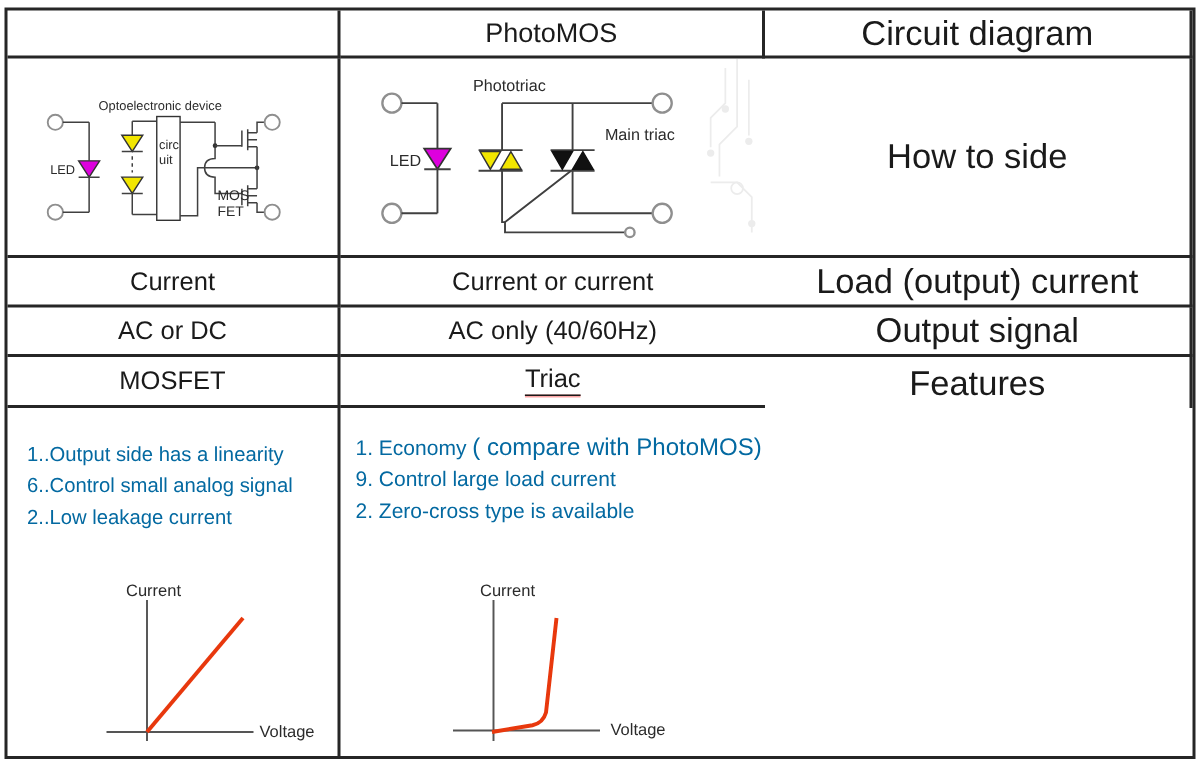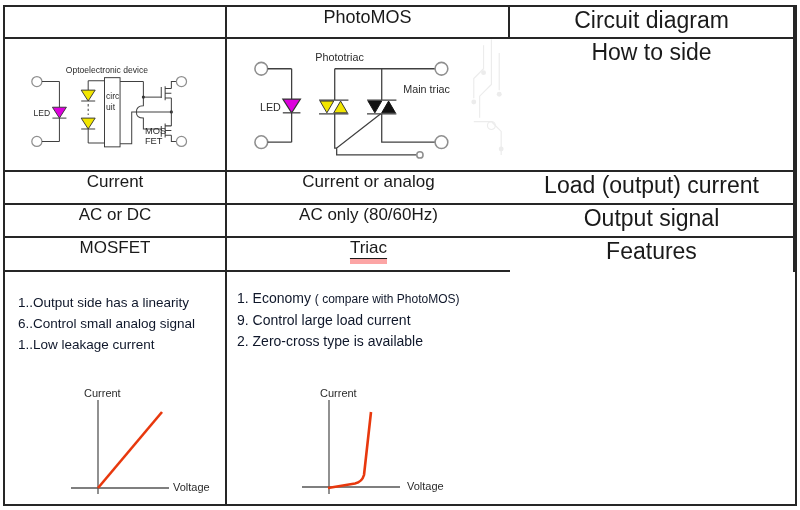--- a/index.html
+++ b/index.html
@@ -2,36 +2,36 @@
 <html><head>
 <meta charset="utf-8">
 <style>
   html,body{margin:0;padding:0;background:#ffffff;}
   body{width:800px;height:510px;position:relative;font-family:"Liberation Sans",sans-serif;color:#1a1a1a;}
   .table{position:absolute;left:3px;top:5px;width:794px;height:501px;
          border:2px solid #262626;box-sizing:border-box;
          display:grid;grid-template-columns:222px 283px 1fr;
          grid-template-rows:32px 133px 33px 33px 34px 1fr;background:#fff;}
   .cell{border-right:2px solid #262626;border-bottom:2px solid #262626;
-        box-sizing:border-box;display:flex;align-items:flex-start;justify-content:center;
+        box-sizing:border-box;display:flex;align-items:center;justify-content:center;
         position:relative;overflow:hidden;}
   .cell.last-col{border-right:none;}
   .cell.last-row{border-bottom:none;}
   .hdr{font-size:18px;}
   .rowlabel{font-size:23px;}
   .val{font-size:17px;}
-  .triac-underline{border-bottom:6px solid #fca5a5;
+  .triac-underline{border-bottom:2px solid #fca5a5;
         text-decoration-line:underline;text-decoration-style:wavy;
         text-decoration-color:#e03c31;text-decoration-thickness:1px;
         text-underline-offset:5px;padding-bottom:0px;text-decoration:underline;}
   .feat-cell{align-items:flex-start;justify-content:flex-start;}
-  .feat-list{position:absolute;font-size:13.5px;line-height:21px;color:#0f172a;white-space:nowrap;}
+  .feat-list{position:absolute;font-size:13.5px;line-height:21px;color:#0369a1;white-space:nowrap;}
   .feat-list.pm{left:13px;top:20px;}
   .feat-list.ssr{left:10px;top:16px;font-size:14px;}
-  .feat-small{font-size:12px;}
+  .feat-small{font-size:16px;}
   .graph{position:absolute;}
   .graph.pm{left:56px;top:106px;}
   .graph.ssr{left:50px;top:106px;}
   svg text{font-family:"Liberation Sans",sans-serif;}
   .clabel{font-size:11px;fill:#2b2b2b;}
   .wire{stroke:#404040;stroke-width:1.3;fill:none;}
   .term{fill:#ffffff;stroke:#8f8f8f;stroke-width:1.6;}
   .axis{stroke:#555555;stroke-width:1.3;fill:none;}
   .redline{stroke:#e8380d;stroke-width:2.6;fill:none;stroke-linejoin:round;}
   .wm{stroke:#ececec;stroke-width:1.2;fill:none;}
@@ -130,52 +130,52 @@
     </svg>
   </div>
 
   <div class="cell rowlabel">
     <span>How to side</span>
   </div>
   <div class="cell val">
     <span>Current</span>
   </div>
   <div class="cell val last-col">
-    <span>Current or analog</span>
+    <span>Current or current</span>
   </div>
 
   <div class="cell rowlabel">
     <span>Load (output) current</span>
   </div>
   <div class="cell val">
     <span>AC or DC</span>
   </div>
   <div class="cell val last-col">
-    <span>AC only (80/60Hz)</span>
+    <span>AC only (40/60Hz)</span>
   </div>
 
   <div class="cell rowlabel">
     <span>Output signal</span>
   </div>
   <div class="cell val">
     <span>MOSFET</span>
   </div>
   <div class="cell val last-col">
     <span class="triac-underline">Triac</span>
   </div>
 
   <div class="cell rowlabel last-row">
     <span>Features</span>
   </div>
 
   <div class="cell feat-cell last-row">
     <div class="feat-list pm">
       <div>1..Output side has a linearity</div>
       <div>6..Control small analog signal</div>
-      <div>1..Low leakage current</div>
+      <div>2..Low leakage current</div>
     </div>
     <svg class="graph pm" viewBox="0 0 165 120" width="165" height="120">
       <path class="axis" d="M37,22 V116"></path>
       <path class="axis" d="M10,110 H108"></path>
       <path class="redline" d="M37,110 L101,34"></path>
       <text x="23" y="19" class="clabel">Current</text>
       <text x="112" y="113" class="clabel">Voltage</text>
     </svg>
   </div>
 

